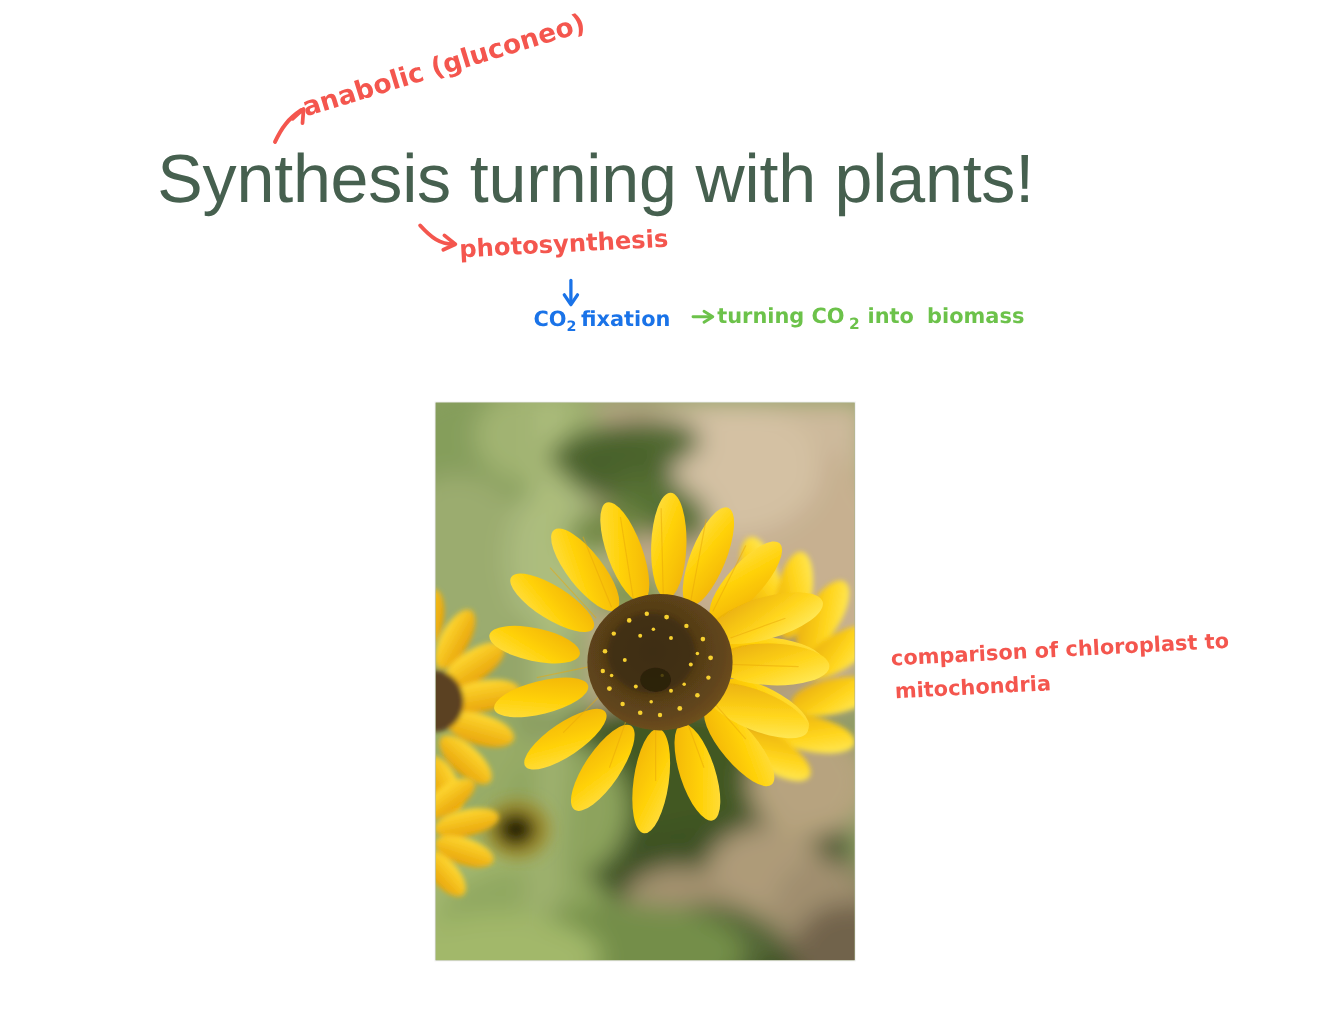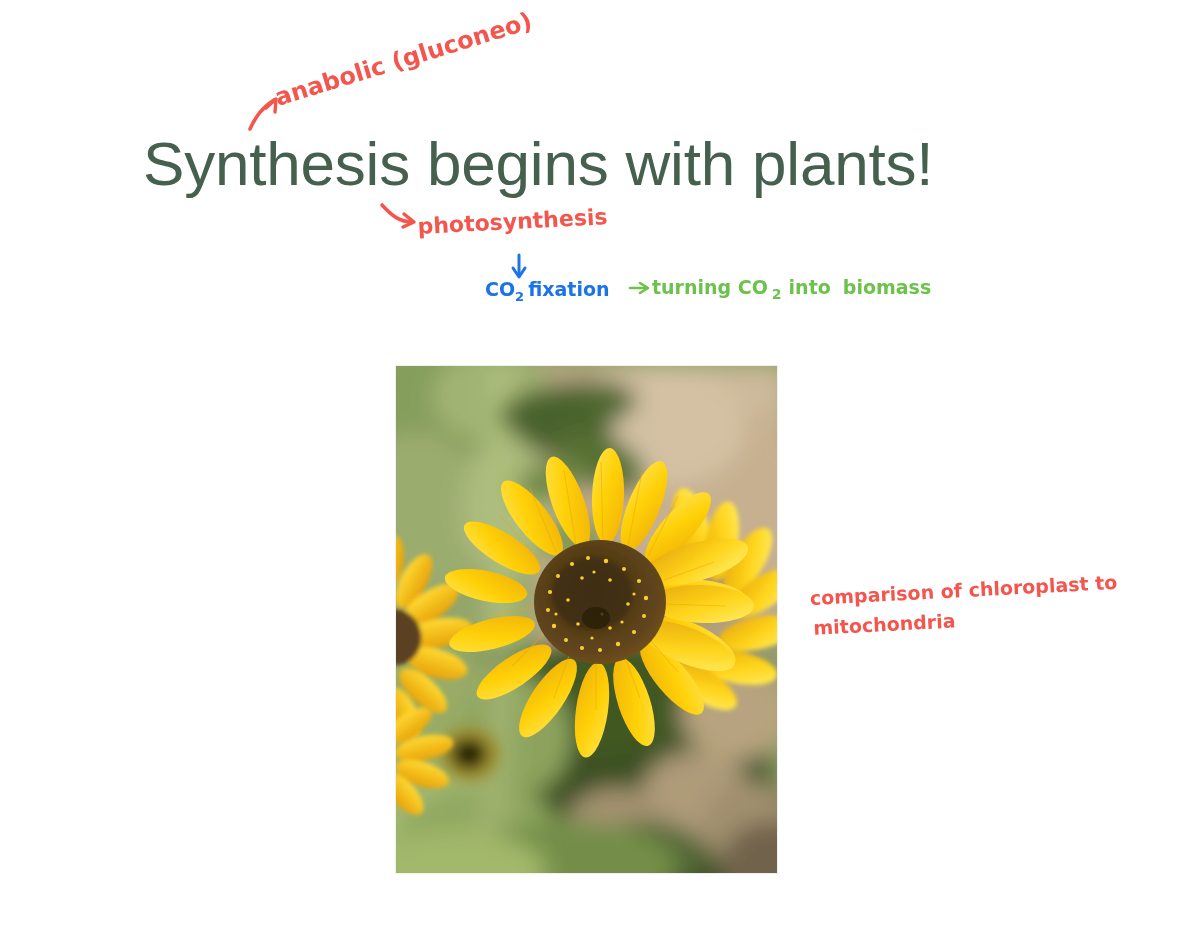--- a/index.html
+++ b/index.html
@@ -73,21 +73,21 @@
 
   .stroke-red   { stroke: #f4564e; fill: none; stroke-linecap: round; stroke-linejoin: round; }
   .stroke-blue  { stroke: #1a73e8; fill: none; stroke-linecap: round; stroke-linejoin: round; }
   .stroke-green { stroke: #6cc24a; fill: none; stroke-linecap: round; stroke-linejoin: round; }
 </style>
 </head>
 <body>
 
 <div id="slide">
 
-  <div id="slide-title">Synthesis begins with plants!</div>
+  <div id="slide-title">Synthesis turning with plants!</div>
 
   <div id="photo-frame">
     <svg viewBox="0 0 381 507" preserveAspectRatio="none" aria-hidden="true">
       <defs>
 
         <filter id="bgblur" x="-20%" y="-20%" width="140%" height="140%">
           <feGaussianBlur stdDeviation="11"></feGaussianBlur>
         </filter>
         <filter id="bgblur2" x="-20%" y="-20%" width="140%" height="140%">
           <feGaussianBlur stdDeviation="7"></feGaussianBlur>

